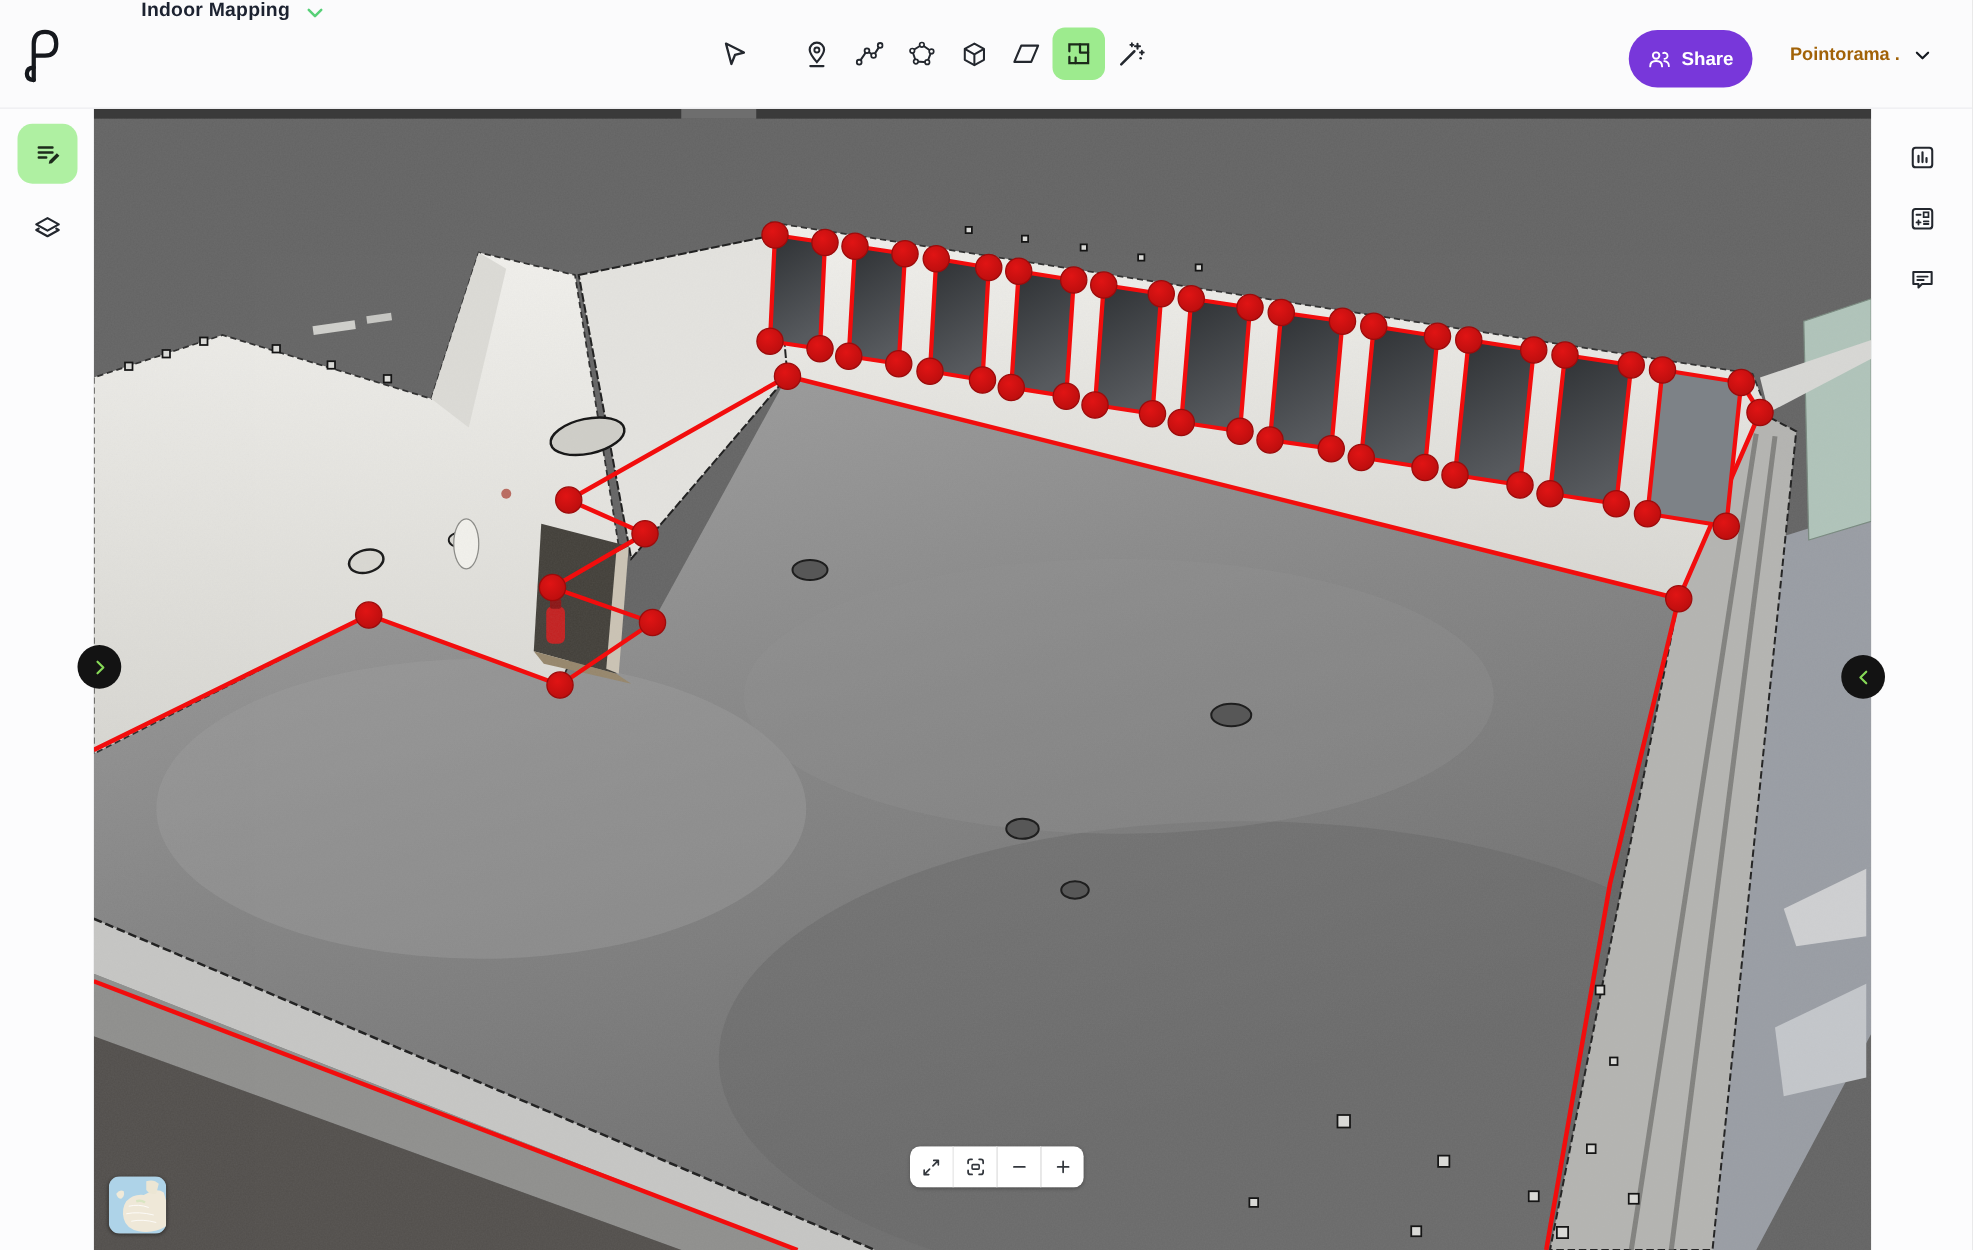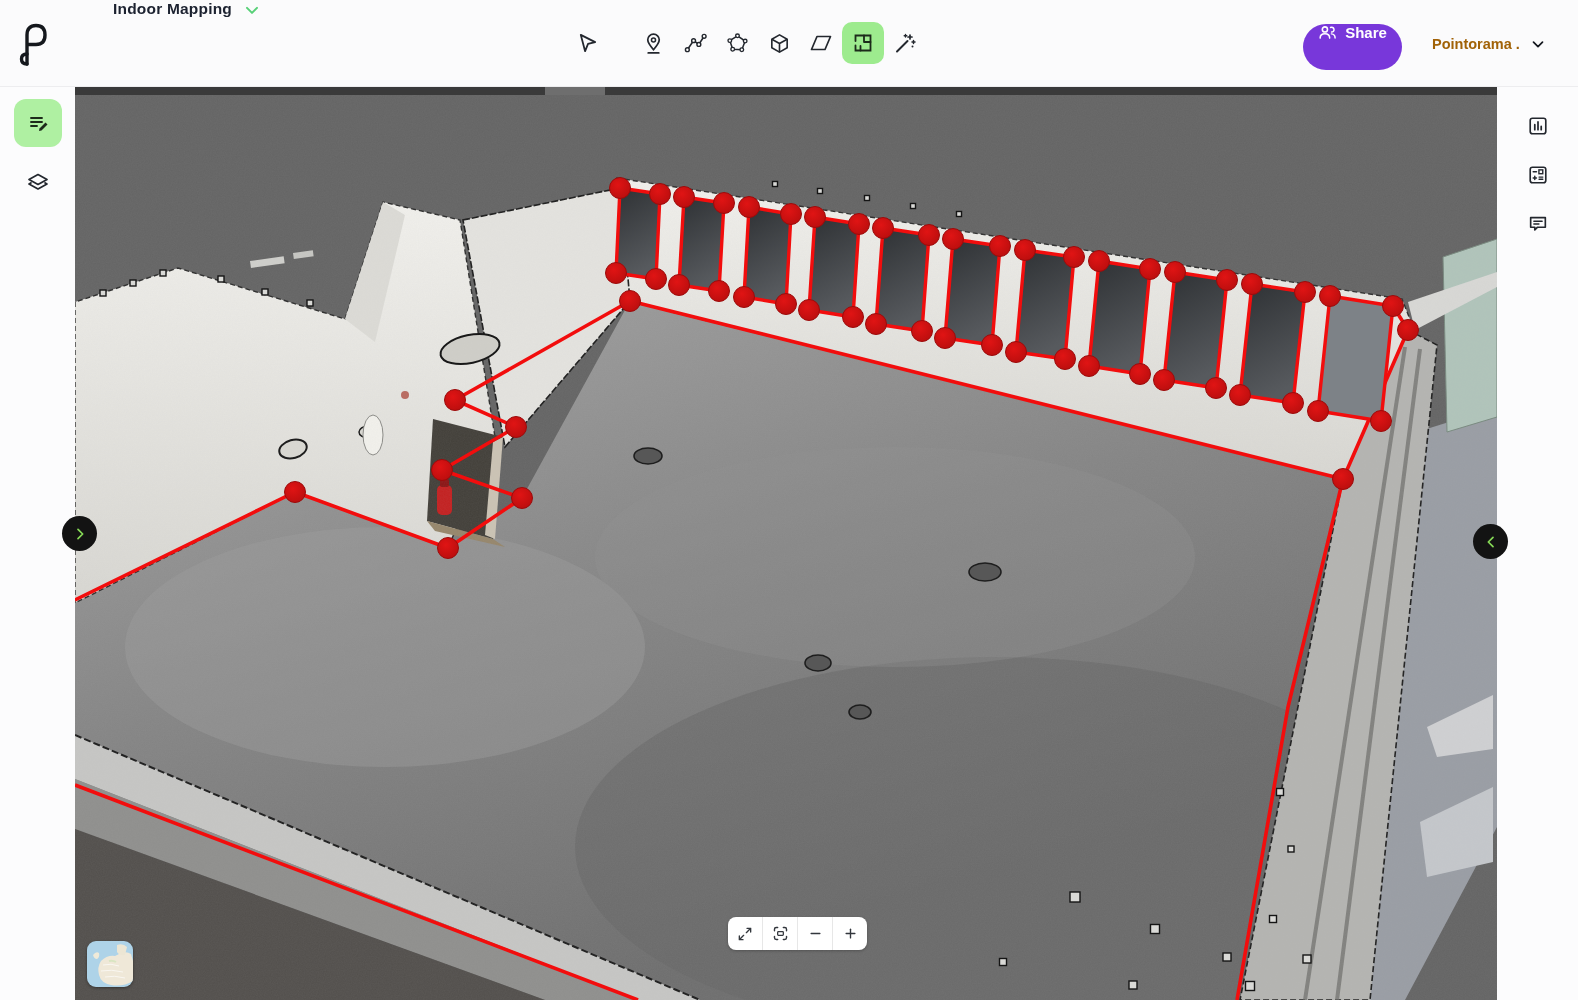--- a/index.html
+++ b/index.html
@@ -12,21 +12,21 @@
   .logo { position:absolute; left:17px; top:21px; width:36px; height:46px; }
   .project { position:absolute; left:85px; top:0; height:87px; display:flex; align-items:flex-start; gap:10px; cursor:pointer;margin-left:28px; }
   .project-label { font-size:15.5px; font-weight:700; color:#1c2230; letter-spacing:.2px; }
   .tools { position:absolute; left:566px; top:22px; display:flex; align-items:center; }
   .tool-btn { width:42px; height:42px; display:flex; align-items:center; justify-content:center;
               border-radius:10px; cursor:pointer; }
   .tool-btn.gap { margin-right:24px; }
   .tool-btn.active { background:#9deb8e; }
   .tool-btn svg { display:block; }
   .share-btn { position:absolute; left:1303px; top:24px; width:99px; height:46px; border-radius:23px;
-               background:#7837da; border:none; color:#fff; display:flex; 
+               background:#7837da; border:none; color:#fff; display:flex; align-items:center;
                justify-content:center; gap:8px; font-size:15px; font-weight:700; cursor:pointer;
                font-family:"Liberation Sans", sans-serif; }
   .account { position:absolute; left:1432px; top:0; height:87px; display:flex; align-items:center; gap:9px; cursor:pointer; }
   .account-label { font-size:14.5px; font-weight:700; color:#a16207; }
 
   
   .left-rail { position:absolute; left:0; top:87px; width:75px; height:913px; background:#fcfcfd; z-index:20; }
   .rail-btn { width:48px; height:48px; margin:12px auto 0; border-radius:12px; display:flex;
               align-items:center; justify-content:center; cursor:pointer; }
   .rail-btn.active { background:#aff0a2; }

